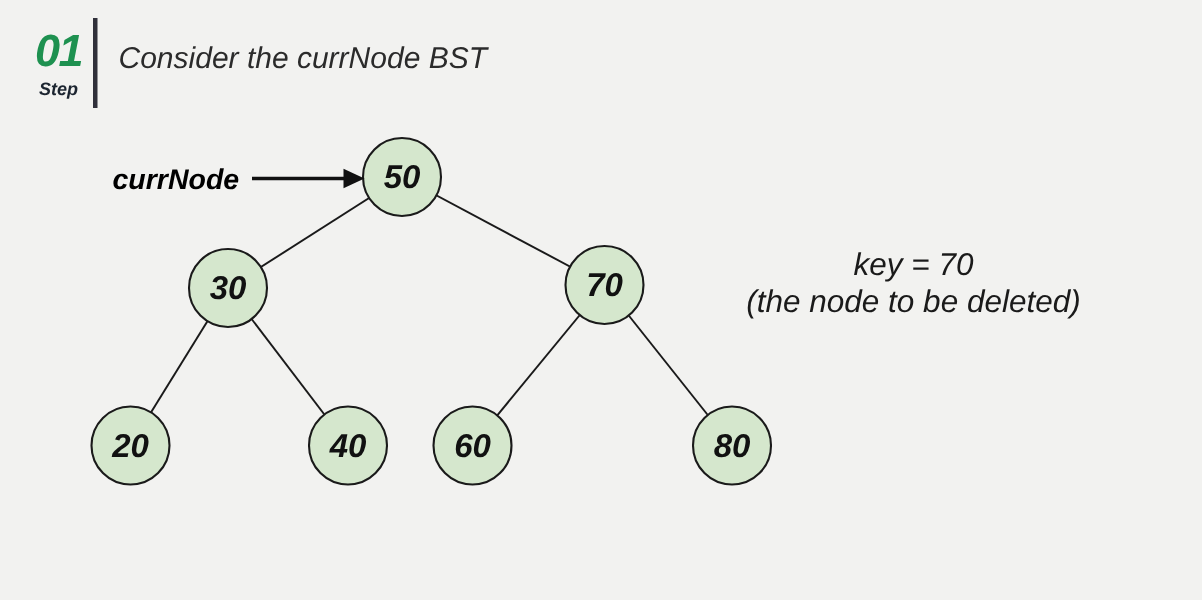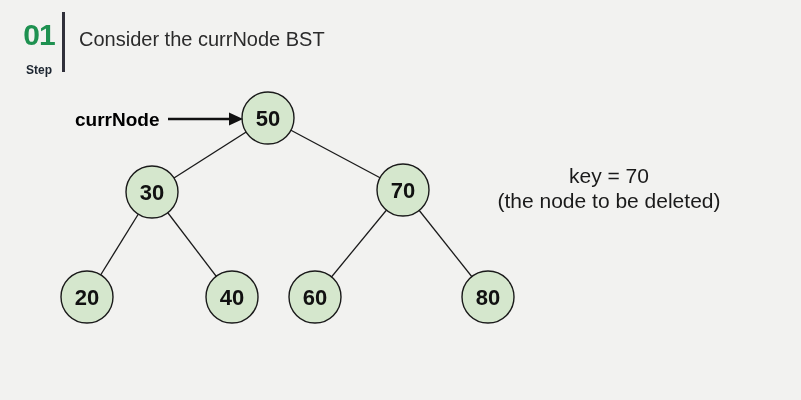--- a/index.html
+++ b/index.html
@@ -14,41 +14,42 @@
   body {
     background: var(--background);
     font-family: "Liberation Sans", sans-serif;
     overflow: hidden;
   }
   .canvas {
     position: relative;
     width: 688px;
     height: 400px;
     background: var(--background);
+    font-style: italic;
   }
   
   .step-badge {
     position: absolute;
     left: 16px;
     top: 20px;
     width: 46px;
     text-align: center;
   }
   .step-number {
     font-size: 30px;
     font-weight: 800;
     letter-spacing: -1px;
     color: var(--accent-green);
     line-height: 1;
   }
   .step-label {
     font-size: 12px;
     font-weight: 700;
     color: #1c2530;
-    margin-top: 13px;
+    margin-top: 2px;
   }
   .header-divider {
     position: absolute;
     left: 62px;
     top: 12px;
     width: 3px;
     height: 60px;
     background: #30303a;
   }
   .page-title {

